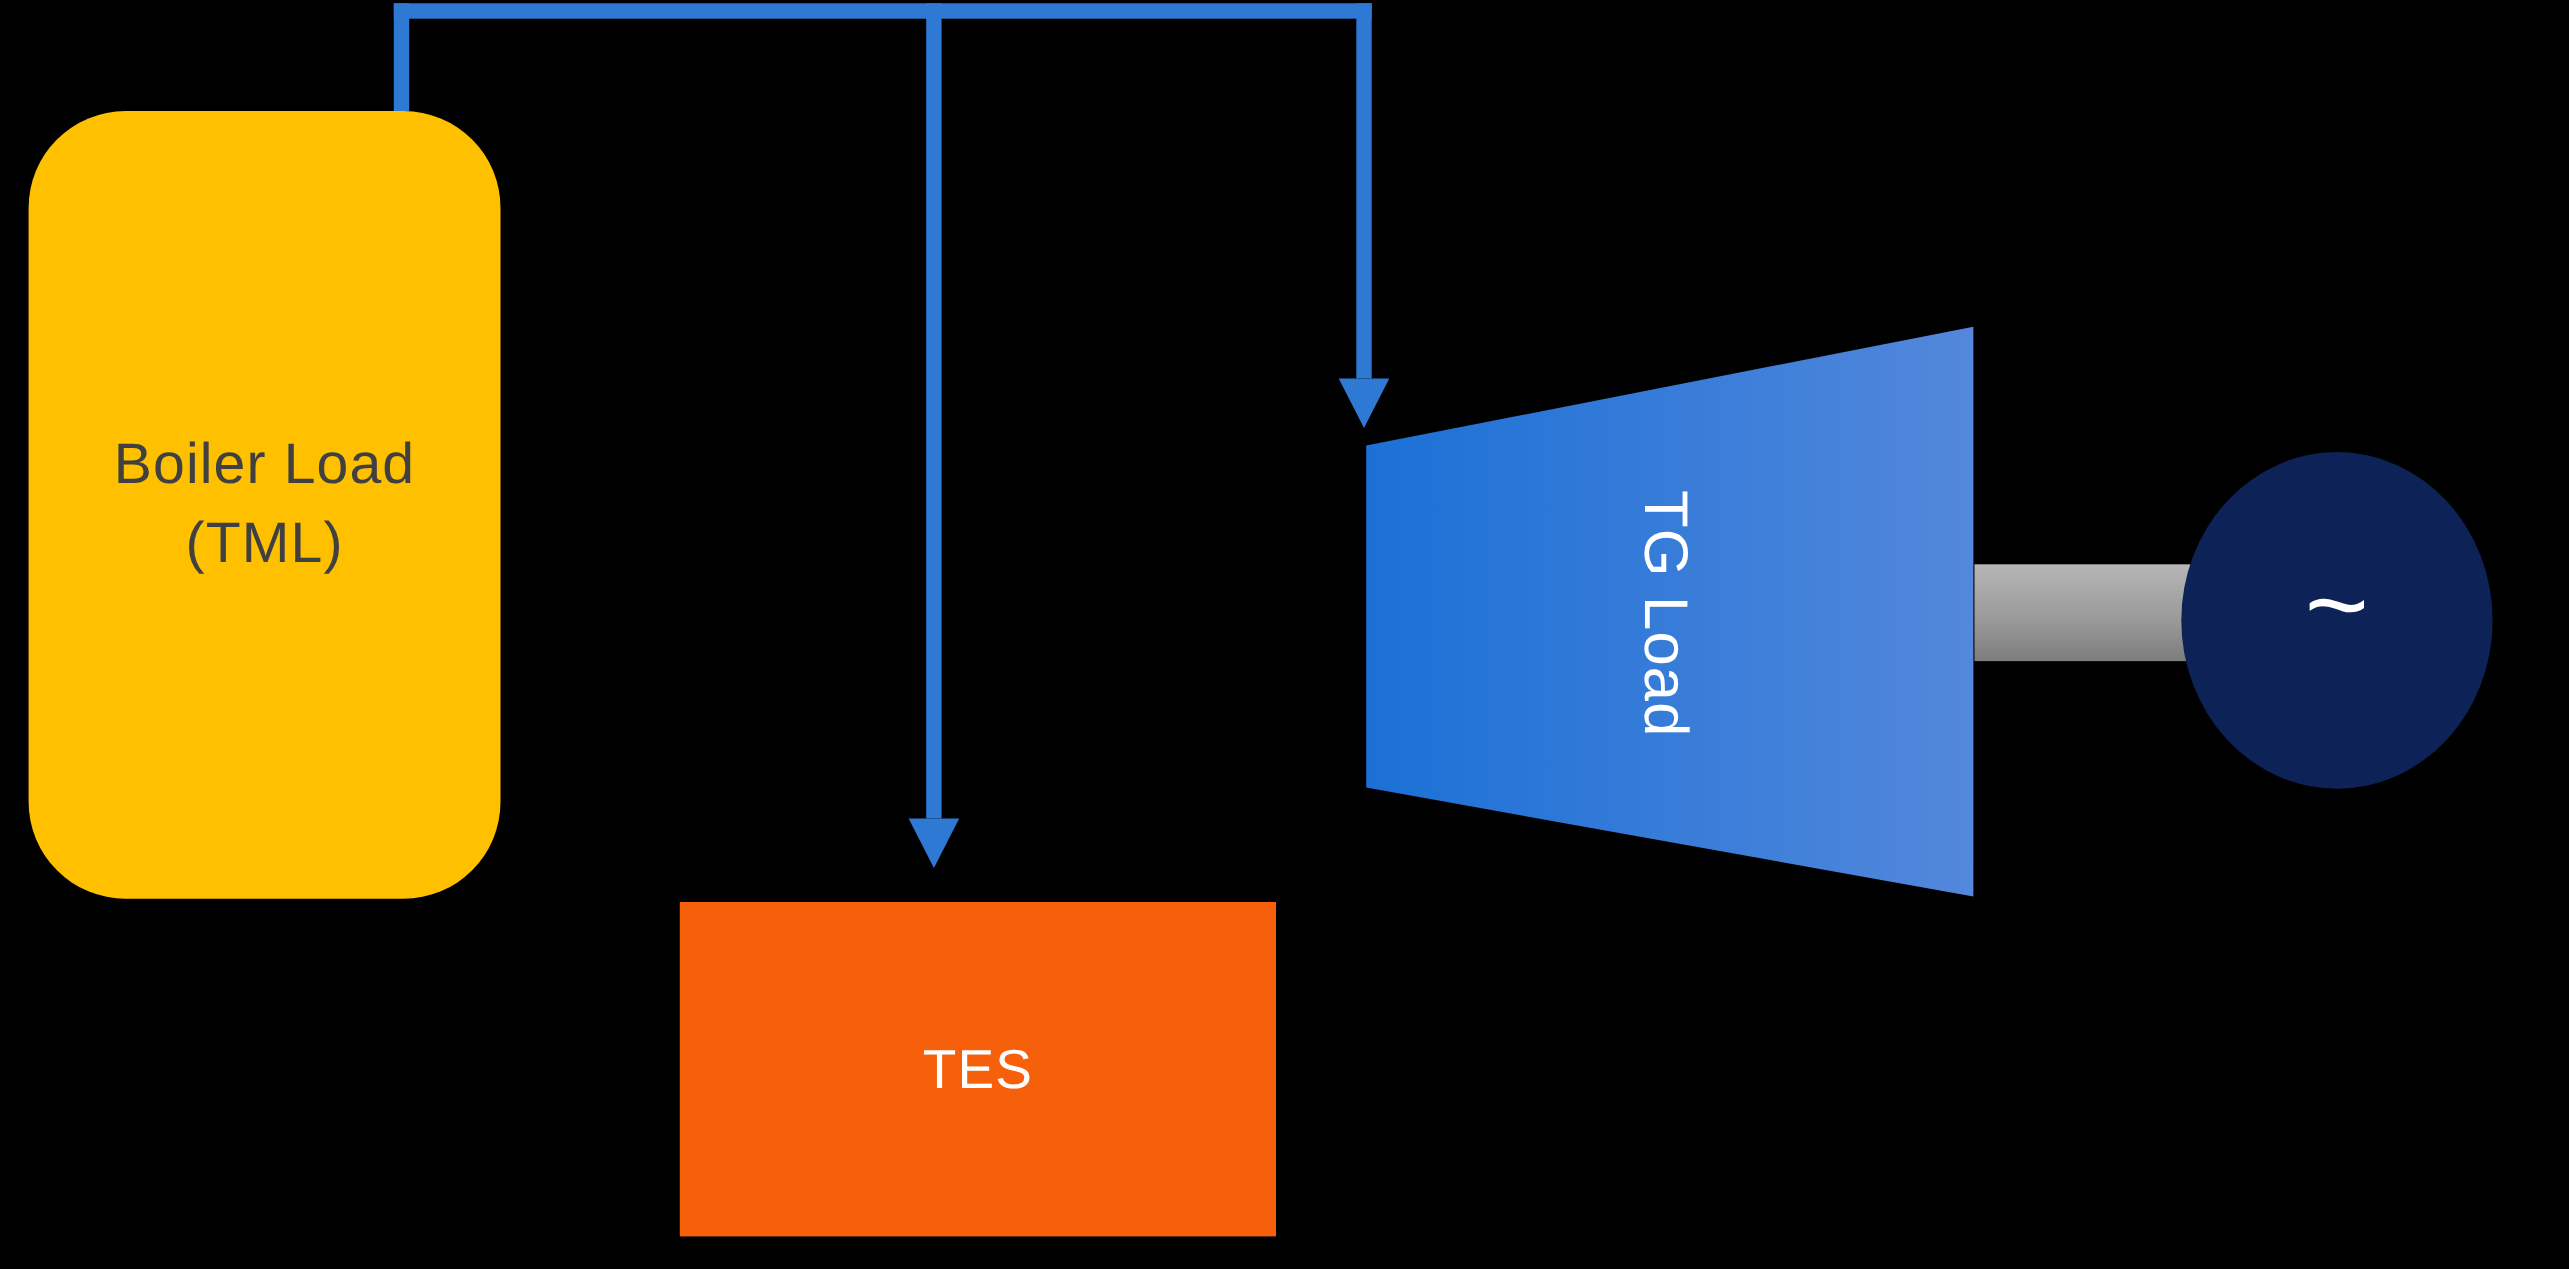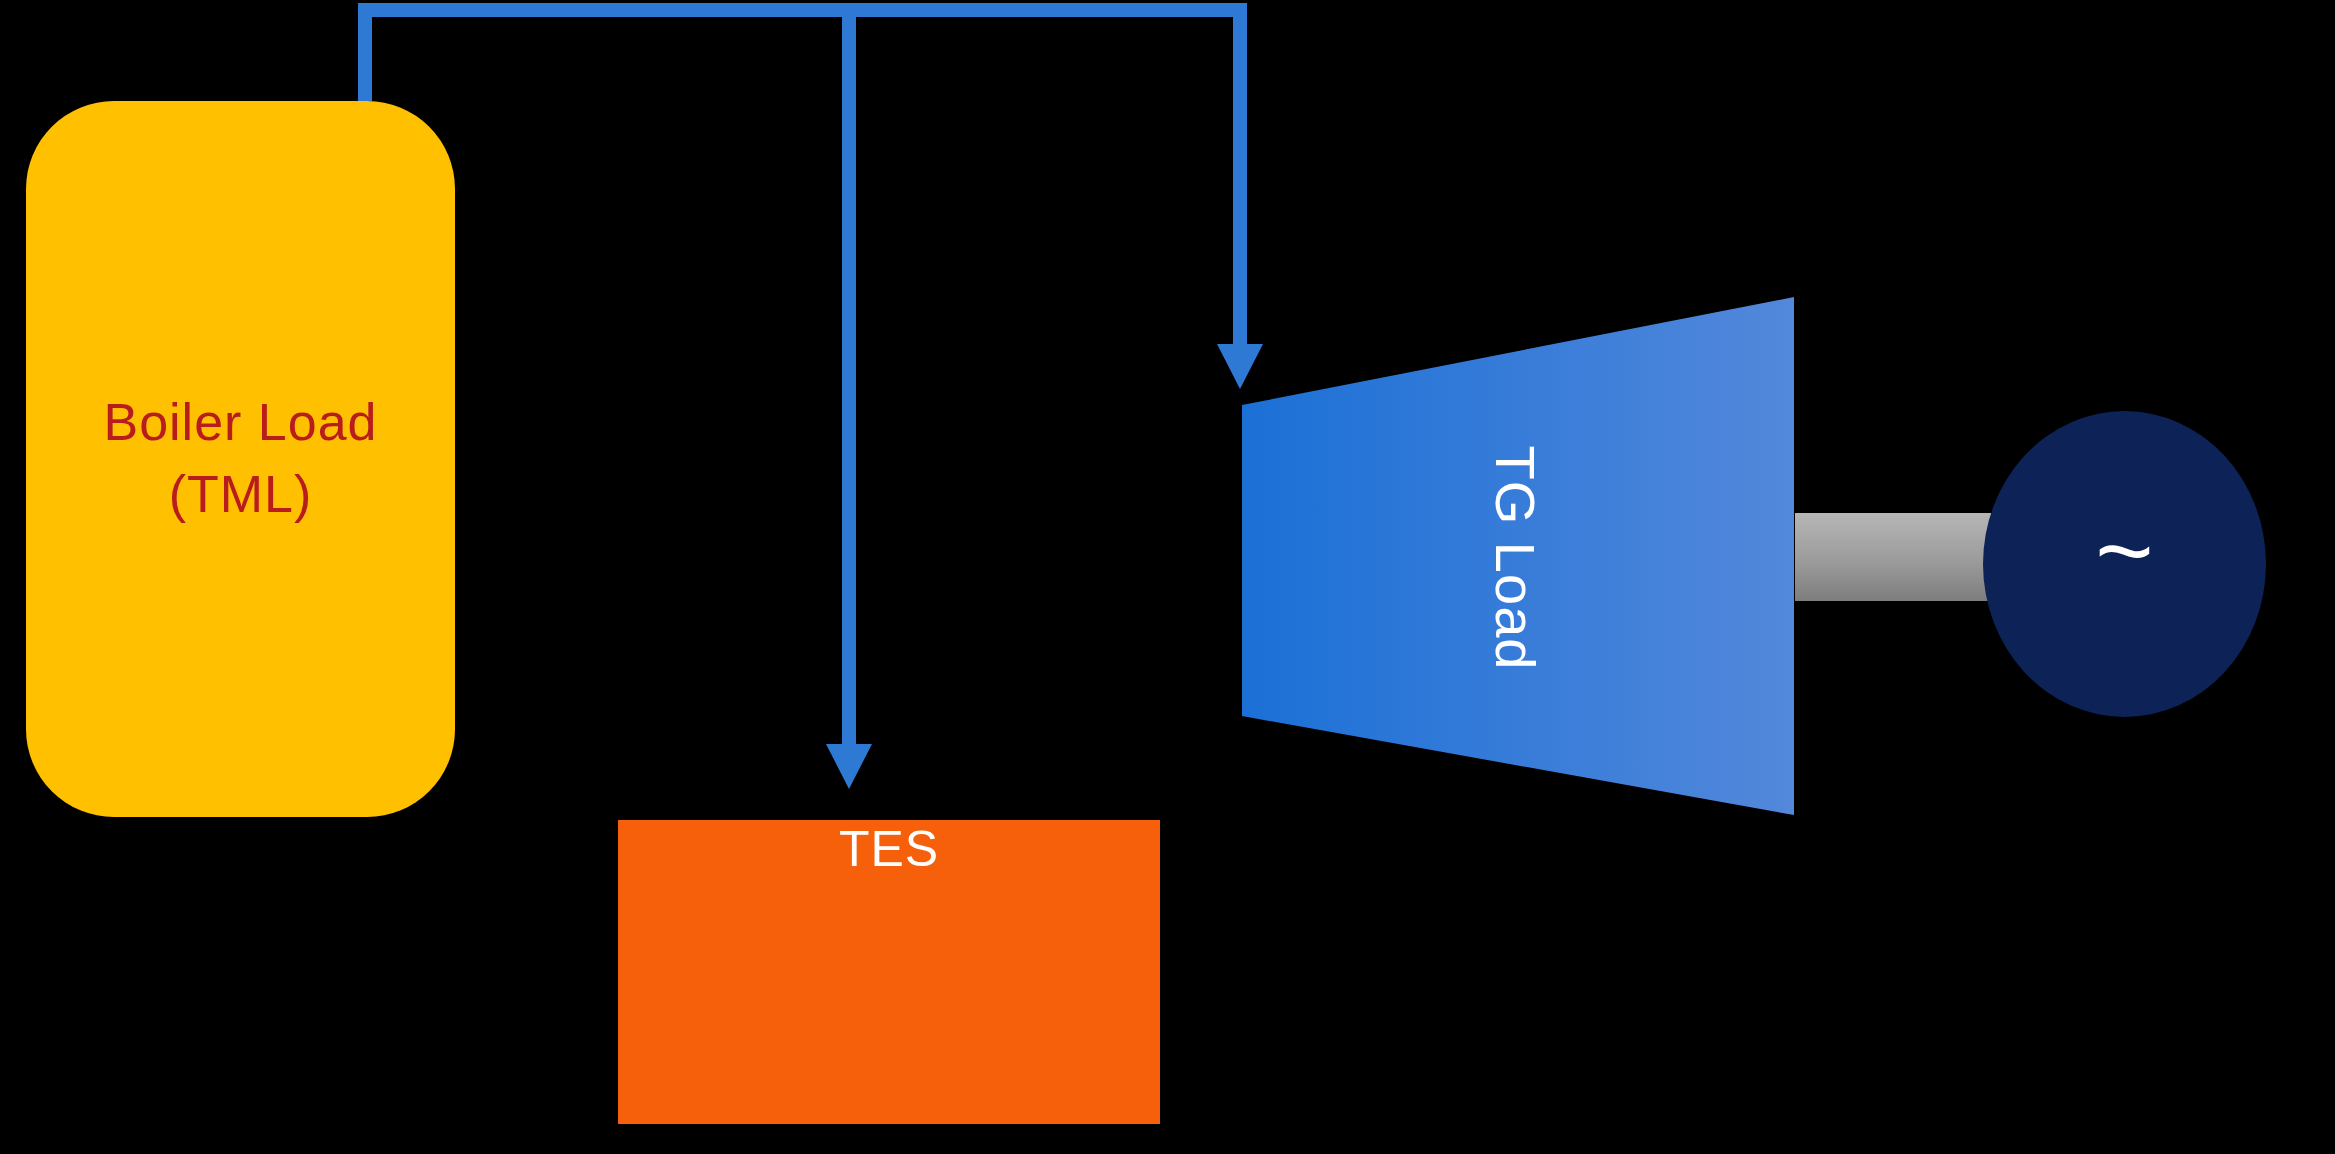--- a/index.html
+++ b/index.html
@@ -31,32 +31,32 @@
     position: absolute;
     left: 26px; top: 101px;
     width: 429px; height: 716px;
     background: var(--boiler, #FFC000);
     border-radius: 88px;
     display: flex;
     flex-direction: column;
     align-items: center;
     justify-content: center;
     text-align: center;
-    color: #b91c1c;
+    color: #404040;
     font-size: 52px;
     line-height: 1.38;
     letter-spacing: 1px;
   }
   #tes-box {
     position: absolute;
     left: 618px; top: 820px;
     width: 542px; height: 304px;
     background: var(--tes, #F7600A);
     display: flex;
-    align-items: flex-start;
+    align-items: center;
     justify-content: center;
     color: #ffffff;
     font-size: 50px;
     letter-spacing: 1px;
   }
   #turbine-svg {
     position: absolute;
     left: 0; top: 0;
     width: 2335px; height: 1154px;
   }

